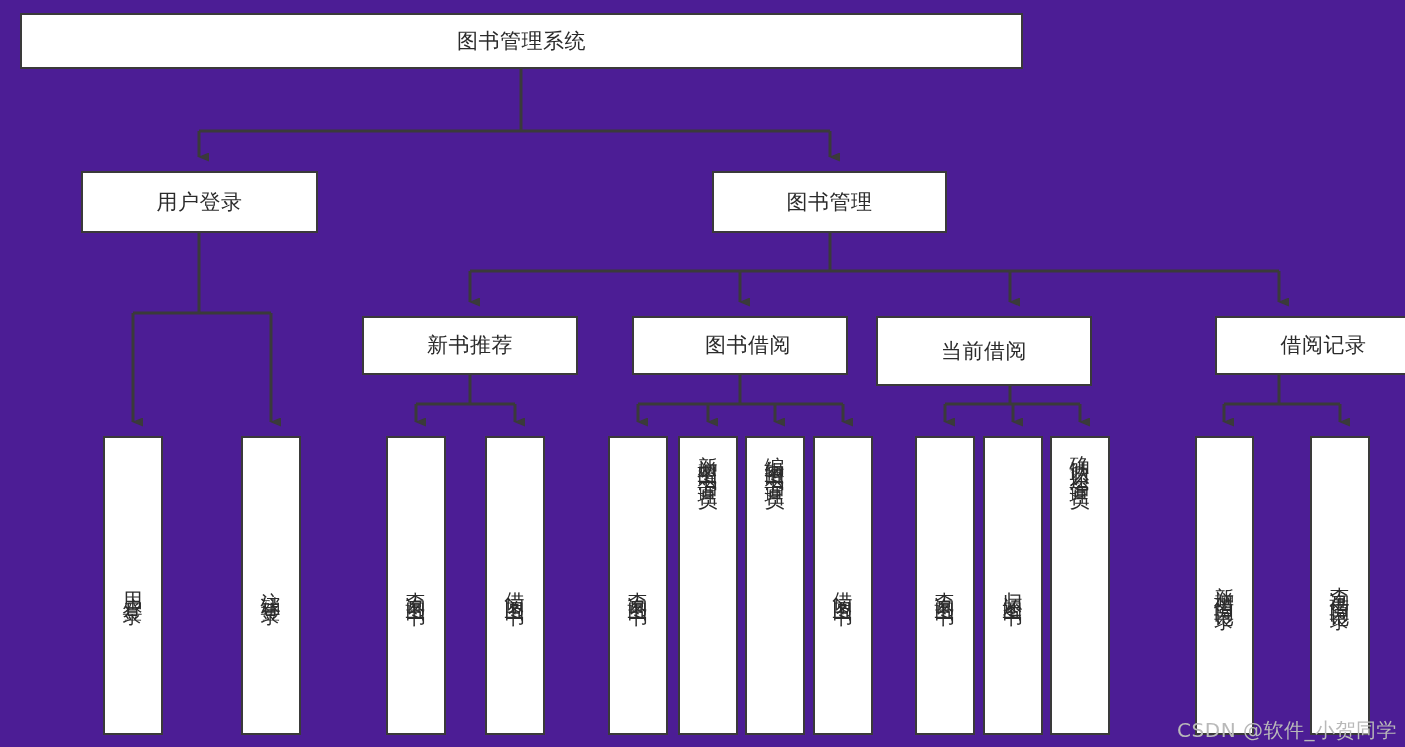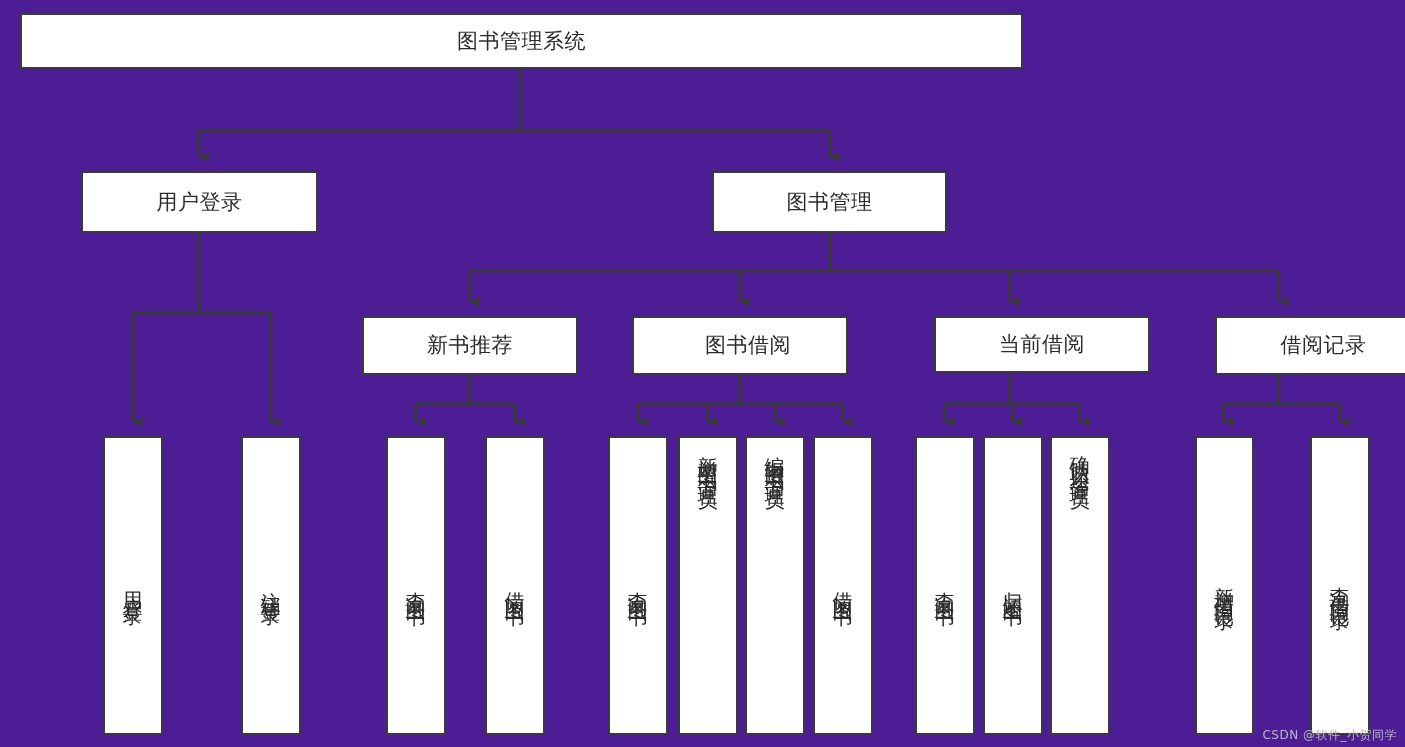--- a/index.html
+++ b/index.html
@@ -55,21 +55,21 @@
   }
   .node.leaf-top .node-label {
     align-self: flex-start;
     margin-top: 2px;
   }
   #watermark {
     position: absolute;
     right: 8px;
     bottom: 3px;
     color: #b9b9b9;
-    font-size: 12px;
+    font-size: 20px;
     letter-spacing: 0.5px;
     z-index: 9;
     white-space: nowrap;
   }
 </style>
 </head>
 <body>
 
 <div id="diagram-root">
 
@@ -133,21 +133,21 @@
   <div class="node" style="left:712px; top:171px; width:235px; height:62px;">
     <span class="node-label">图书管理</span>
   </div>
 
   <div class="node" style="left:362px; top:316px; width:216px; height:59px;">
     <span class="node-label">新书推荐</span>
   </div>
   <div class="node" style="left:632px; top:316px; width:216px; height:59px;padding-left:16px;">
     <span class="node-label">图书借阅</span>
   </div>
-  <div class="node" style="left:934px; top:316px; width:216px; height:57px;">
+  <div class="node" style="left:876px; top:316px; width:216px; height:70px;">
     <span class="node-label">当前借阅</span>
   </div>
   <div class="node" style="left:1171px; top:316px; width:217px; height:59px;margin-left:44px;">
     <span class="node-label">借阅记录</span>
   </div>
 
   <div class="node vertical" style="left:103px; top:436px; width:60px; height:299px;">
     <span class="node-label">用户登录</span>
   </div>
   <div class="node vertical" style="left:241px; top:436px; width:60px; height:299px;">

